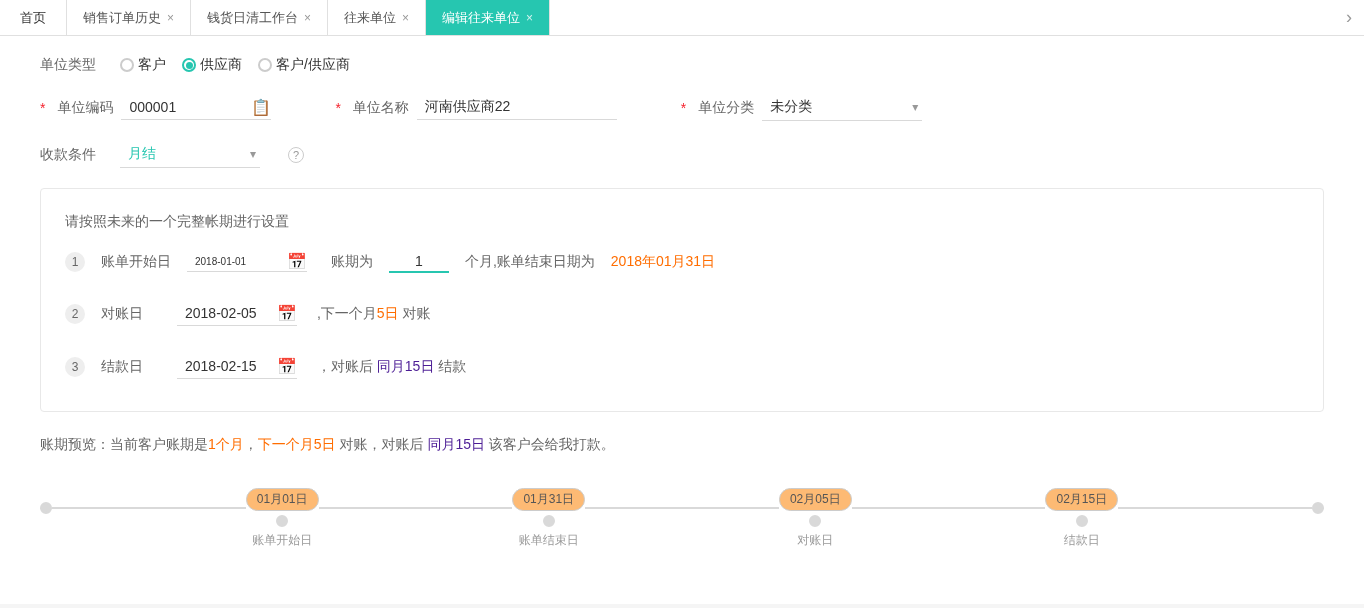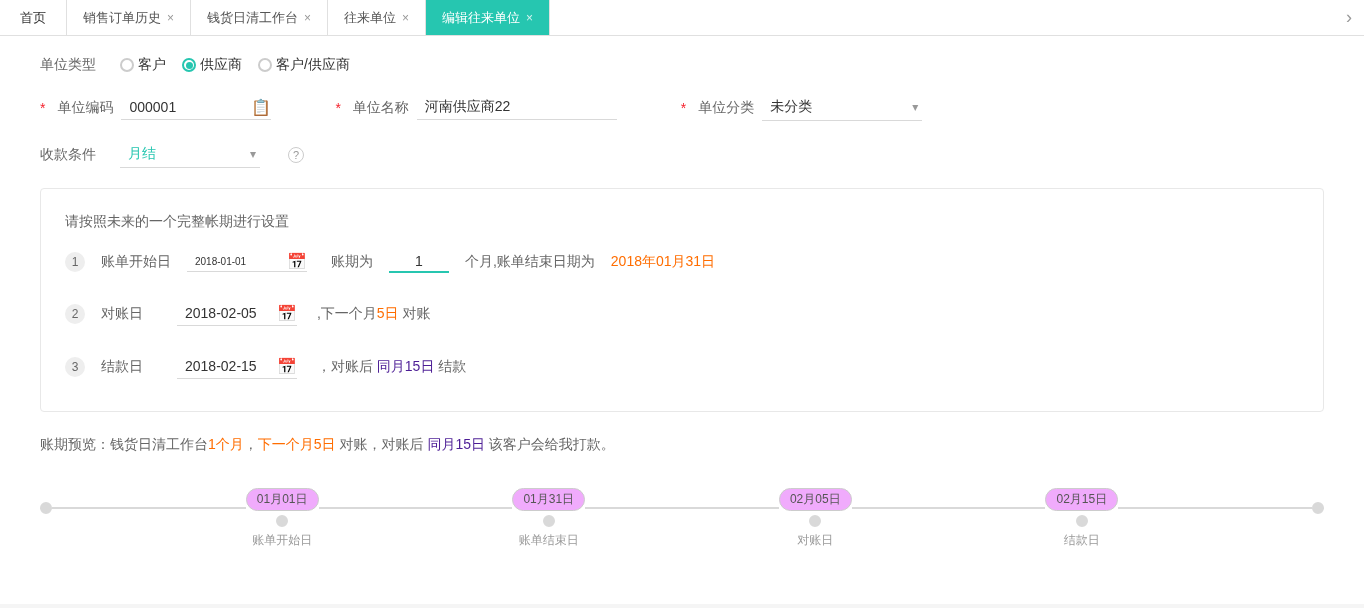--- a/index.html
+++ b/index.html
@@ -244,21 +244,21 @@
       border: 2px solid #d9d9d9;
       z-index: 2;
     }
     .timeline-date-badge {
       border: 1px solid #ccc;
       border-radius: 12px;
       padding: 2px 10px;
       font-size: 12px;
       color: #555;
       white-space: nowrap;
-      background: #f0abfc;
+      background: #fdba74;
       margin-bottom: 4px;
     }
     .timeline-date-label {
       font-size: 12px;
       color: #999;
       position: absolute;
       bottom: -22px;
       white-space: nowrap;
     }
 
@@ -392,21 +392,21 @@
         <input type="text" value="2018-02-15" style="width: 100px; border: none; outline: none; font-size: 14px; padding: 4px 8px; background: transparent;">
         <span class="calendar-icon">📅</span>
       </div>
       <span style="color:#666;margin-left:4px;">，对账后 <span class="highlight-teal">同月15日</span> 结款</span>
     </div>
 
   </div>
 
   <div class="preview-section">
     <div class="preview-text">
-      <span>账期预览：钱货日清工作台</span><span class="highlight-orange">1个月</span><span>，</span><span class="highlight-orange">下一个月5日</span><span> 对账，对账后 </span><span class="highlight-teal">同月15日</span><span> 该客户会给我打款。</span>
+      <span>账期预览：当前客户账期是</span><span class="highlight-orange">1个月</span><span>，</span><span class="highlight-orange">下一个月5日</span><span> 对账，对账后 </span><span class="highlight-teal">同月15日</span><span> 该客户会给我打款。</span>
     </div>
 
     <div class="timeline-wrapper">
       <div class="timeline-dot"></div>
       <div class="timeline-line"></div>
       <div class="timeline-node">
         <div class="timeline-date-badge">01月01日</div>
         <div class="timeline-dot"></div>
         <span class="timeline-date-label">账单开始日</span>
       </div>

